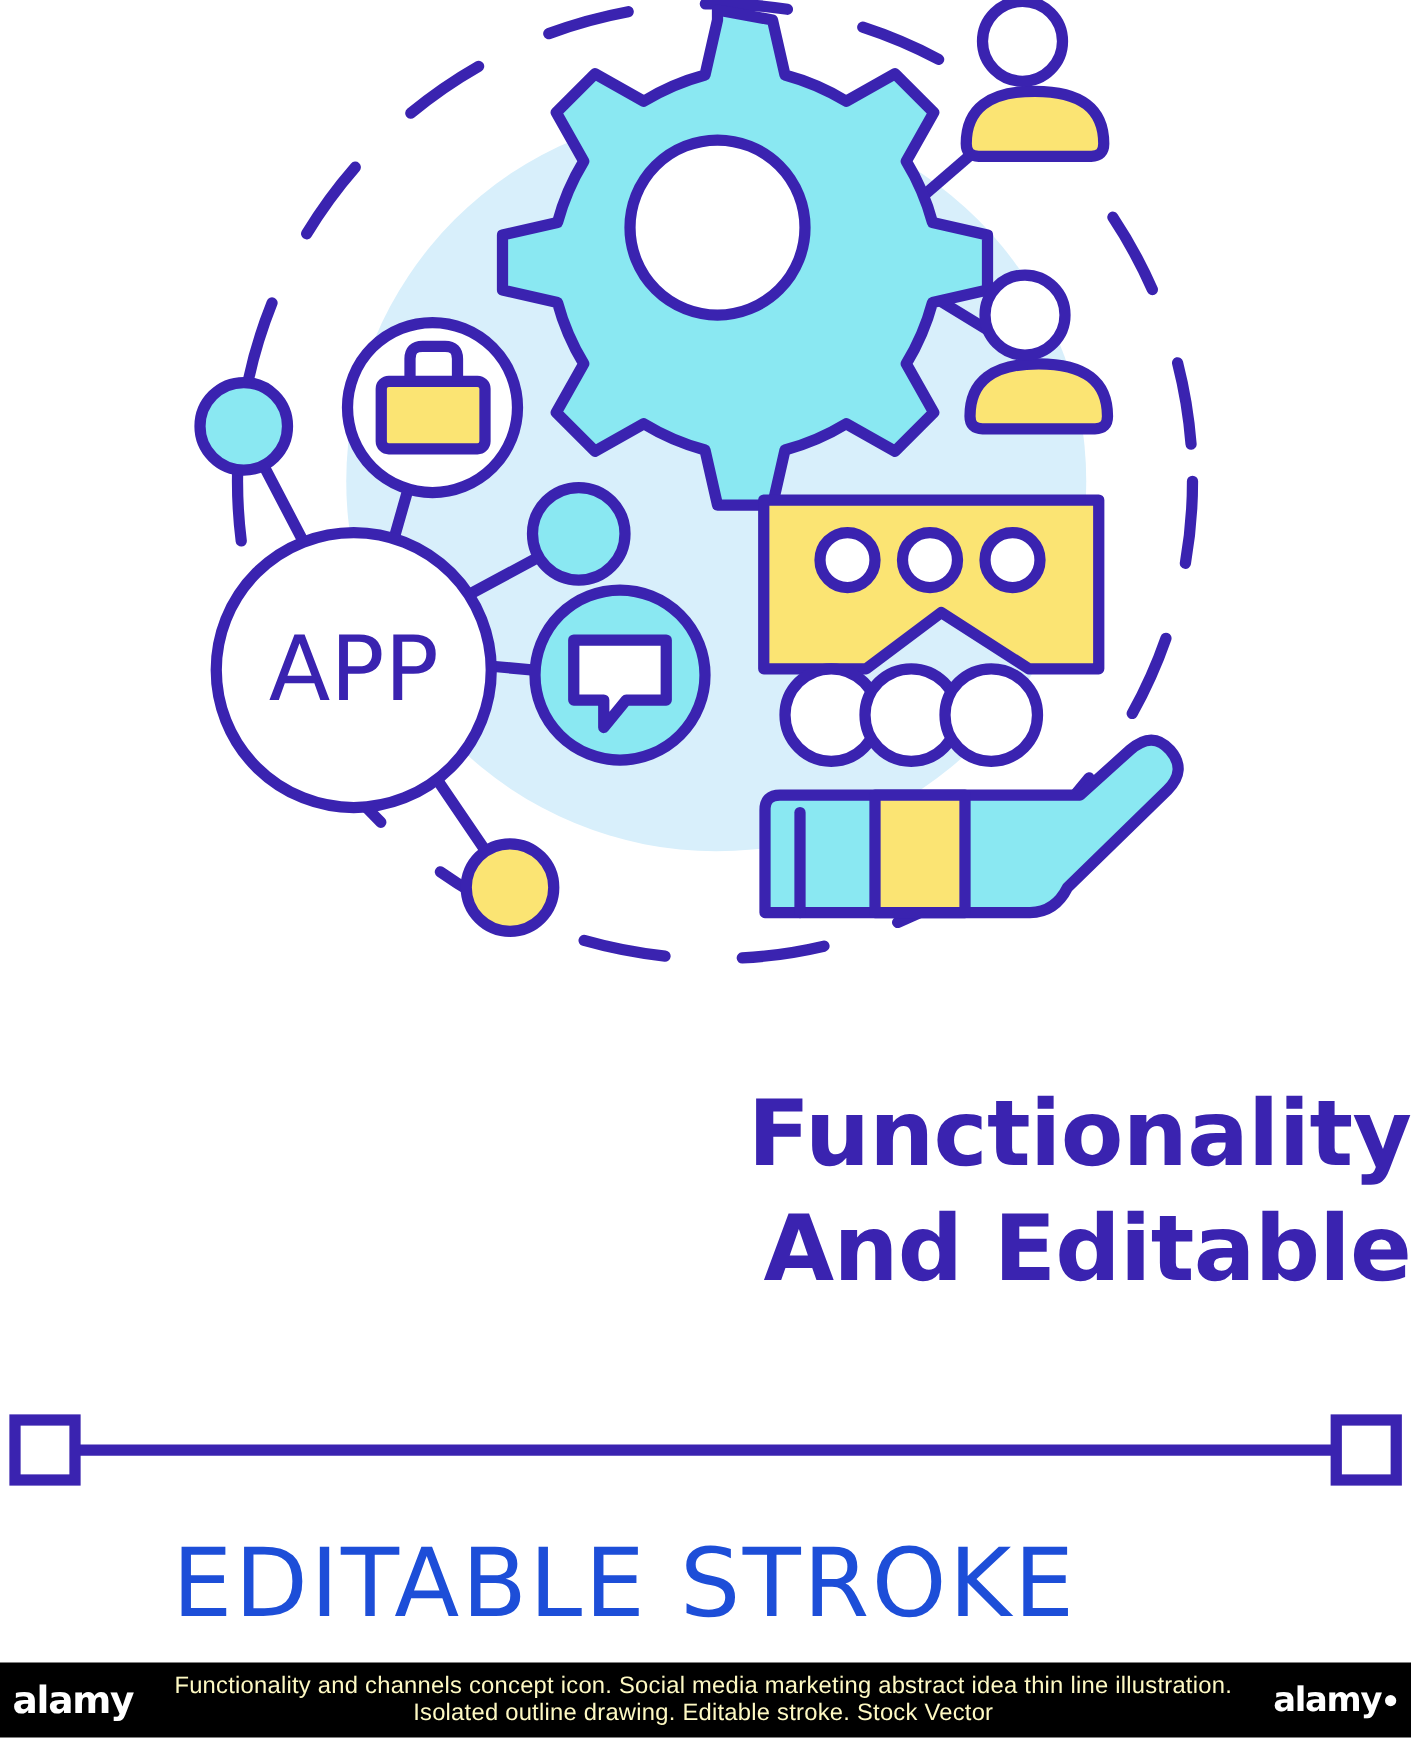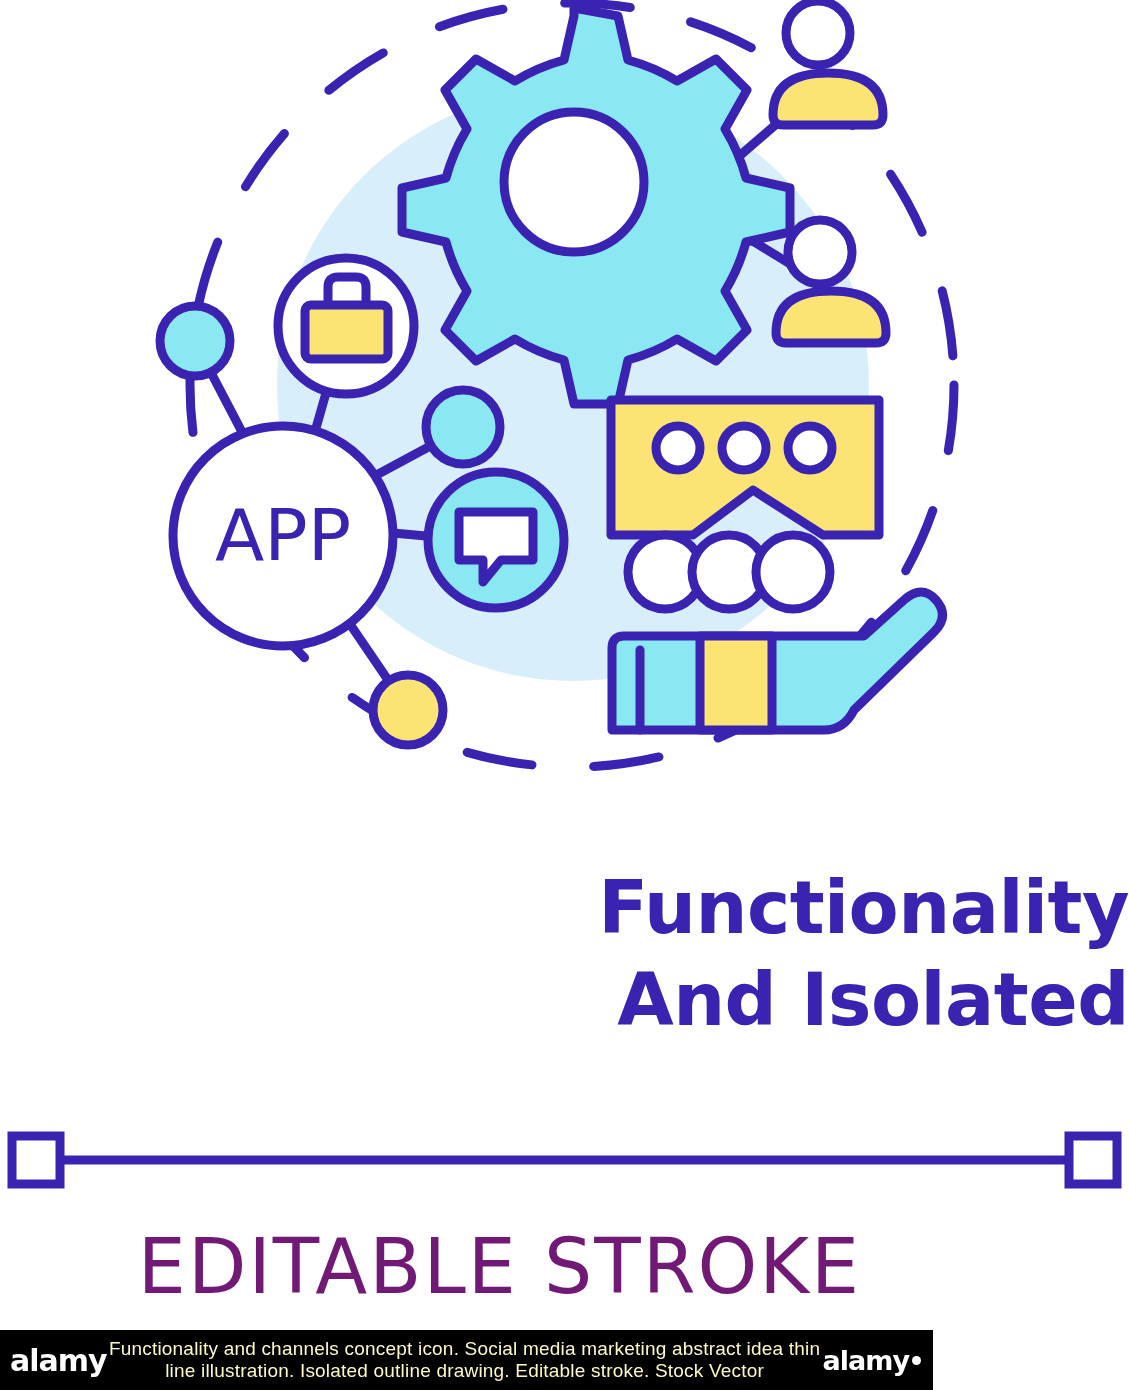--- a/index.html
+++ b/index.html
@@ -52,27 +52,27 @@
   }
   .editable-text {
     position: absolute;
     left: 0;
     top: 1222px;
     width: 999px;
     text-align: center;
     font-family: "DejaVu Sans", sans-serif;
     font-size: 76px;
     letter-spacing: 2px;
-    color: #701a75;
+    color: #1d4ed8;
   }
   .footer {
     position: absolute;
     left: 0;
     top: 1330px;
-    width: 933px;
+    width: 1129px;
     height: 60px;
     background: #000000;
     color: #ffffff;
     display: flex;
     align-items: center;
   }
   .footer-left {
     display: flex;
     align-items: center;
     padding-left: 10px;
@@ -194,21 +194,21 @@
       <text x="283" y="560" text-anchor="middle" font-family="DejaVu Sans, sans-serif" font-size="72" fill="#3a23b0">APP</text>
     </g>
 
     <circle cx="195" cy="341" r="35" fill="#8ae8f2" stroke="#3a23b0" stroke-width="9"></circle>
     <circle cx="463" cy="427" r="37" fill="#8ae8f2" stroke="#3a23b0" stroke-width="9"></circle>
     <circle cx="408" cy="710" r="35" fill="#fbe473" stroke="#3a23b0" stroke-width="9"></circle>
   </svg>
 
   <div class="title-block">
     <div class="title-line">Functionality</div>
-    <div class="title-line">And Isolated</div>
+    <div class="title-line">And Editable</div>
   </div>
 
   <svg class="stroke-bar" viewBox="0 0 1129 80">
     <line x1="36" y1="42" x2="1093" y2="42" stroke="#3a23b0" stroke-width="9"></line>
     <rect x="12" y="18" width="48" height="48" fill="#ffffff" stroke="#3a23b0" stroke-width="9"></rect>
     <rect x="1069" y="18" width="48" height="48" fill="#ffffff" stroke="#3a23b0" stroke-width="9"></rect>
   </svg>
 
   <div class="editable-text">EDITABLE STROKE</div>
 

